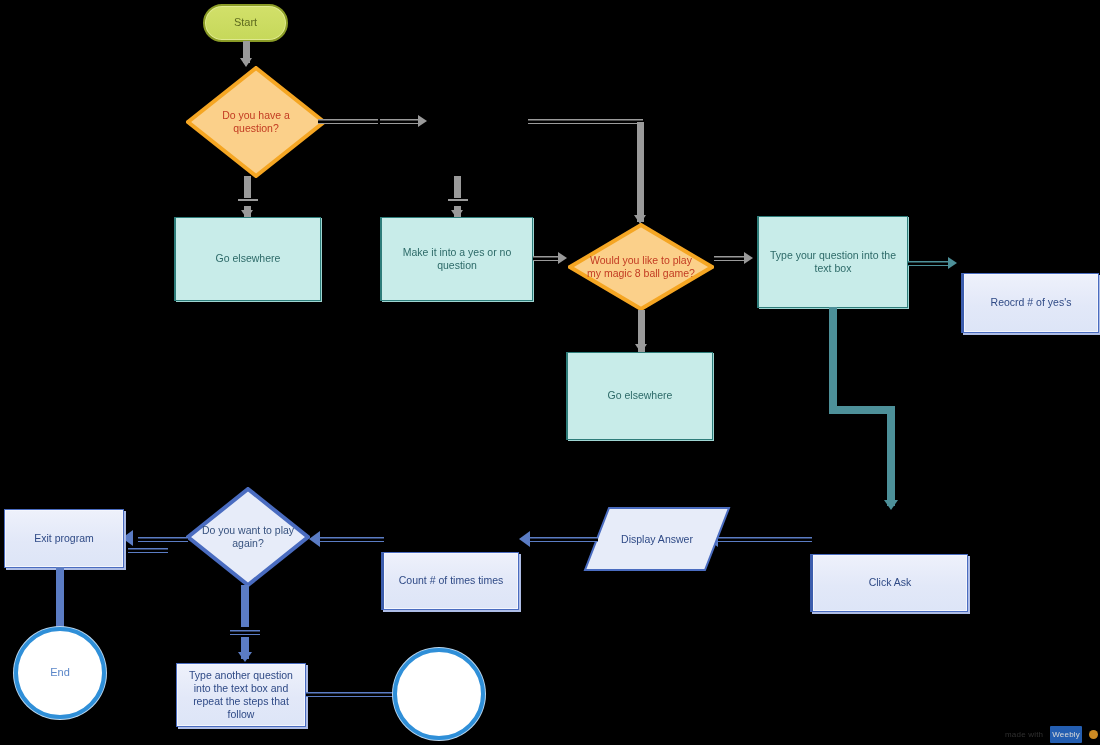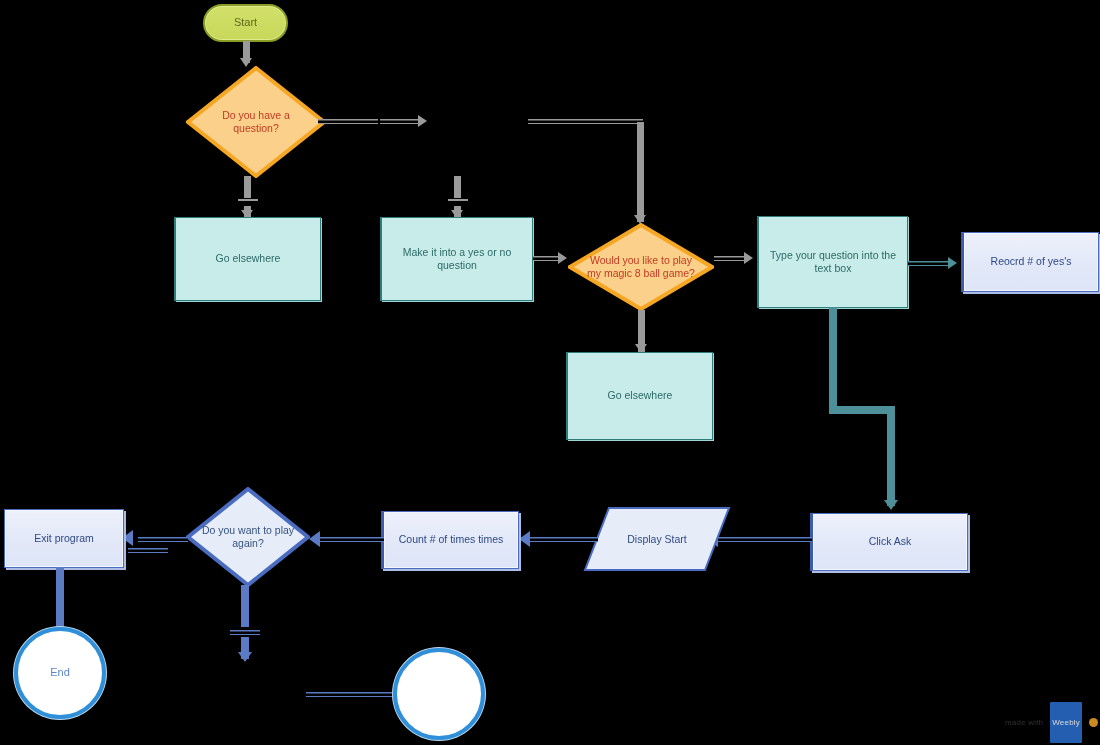--- a/index.html
+++ b/index.html
@@ -49,21 +49,21 @@
   }
 
   
   .n-blue{
     background:linear-gradient(180deg,#eef1fb 0%,#e2e8f8 55%,#dde5f7 100%);
     border:1px solid #4a6cc0;
     color:#2f4a86;
     font-size:10.5px;
     box-shadow:2px 2px 0 #aebde6, inset 0 0 0 1px #f4f6fd;
   }
-  .n-blue.thickleft{border-left:3px solid #3c5dad;}
+  .n-blue.thickleft{border-left:3px solid #3c5dad;margin-top:41px;}
 
   
   .n-para{
     position:absolute;
     font-size:10.5px;color:#2f4a86;
     display:flex;align-items:center;justify-content:center;
   }
   .n-para .pshape{position:absolute;inset:0;}
   .n-para .ptext{position:relative;z-index:2;}
 
@@ -105,21 +105,21 @@
   .ar-left-blue{border-top:8px solid transparent;border-bottom:8px solid transparent;border-right:11px solid #5b7cc4;}
   .ar-down-blue{border-left:7px solid transparent;border-right:7px solid transparent;border-top:10px solid #5b7cc4;}
 
   .watermark{
     position:absolute;right:2px;bottom:2px;
     font-size:8px;color:#2b4f86;opacity:.85;
     display:flex;align-items:center;gap:7px;
     letter-spacing:.2px;
   }
   .watermark .wm-dim{color:#3a3a3a;}
-  .watermark .wm-blue{background:#2b6fd0;color:#fff;padding:16px 2px;border-radius:1px;}
+  .watermark .wm-blue{background:#2b6fd0;color:#fff;padding:4px 2px;border-radius:1px;}
   .watermark .wm-dot{width:9px;height:9px;border-radius:50%;background:#f0a32a;display:inline-block;}
 </style>
 </head>
 <body>
 
 <div id="canvas">
 
   <div class="node n-start" style="left:203px;top:4px;width:85px;height:38px;">
     <span class="lbl">Start</span>
   </div>
@@ -201,21 +201,21 @@
     <span class="lbl">Click Ask</span>
   </div>
 
   <div class="conn h-blue" style="left:716px;top:537px;width:96px;"></div>
   <div class="arrow ar-left-blue" style="left:707px;top:531px;"></div>
 
   <div class="n-para" style="left:583px;top:506px;width:148px;height:66px;">
     <svg class="pshape" viewBox="0 0 148 66" preserveAspectRatio="none">
       <polygon points="26,2 146,2 122,64 2,64" fill="#e7ecf9" stroke="#4a6cc0" stroke-width="2"></polygon>
     </svg>
-    <span class="ptext">Display Start</span>
+    <span class="ptext">Display Answer</span>
   </div>
 
   <div class="conn h-blue" style="left:528px;top:537px;width:70px;"></div>
   <div class="arrow ar-left-blue" style="left:519px;top:531px;"></div>
 
   <div class="node n-blue thickleft" style="left:381px;top:511px;width:138px;height:58px;">
     <span class="lbl">Count # of times times</span>
   </div>
 
   <div class="conn h-blue" style="left:318px;top:537px;width:66px;"></div>
@@ -240,20 +240,23 @@
 
   <div class="node n-circle" style="left:14px;top:627px;width:92px;height:92px;">
     <span class="lbl">End</span>
   </div>
 
   <div class="conn blue-bar" style="left:241px;top:585px;width:8px;height:42px;"></div>
   <div class="conn h-blue" style="left:230px;top:630px;width:30px;"></div>
   <div class="conn blue-bar" style="left:241px;top:637px;width:8px;height:22px;"></div>
   <div class="arrow ar-down-blue" style="left:238px;top:652px;"></div>
 
+  <div class="node n-blue" style="left:176px;top:663px;width:130px;height:64px;">
+    <span class="lbl">Type another question into the text box and repeat the steps that follow</span>
+  </div>
 
   <div class="conn h-blue" style="left:306px;top:692px;width:88px;"></div>
 
   <div class="node n-circle plain" style="left:393px;top:648px;width:92px;height:92px;">
     <span class="lbl"></span>
   </div>
 
   <div class="watermark">
     <span class="wm-dim">made with</span>
     <span class="wm-blue">Weebly</span>

